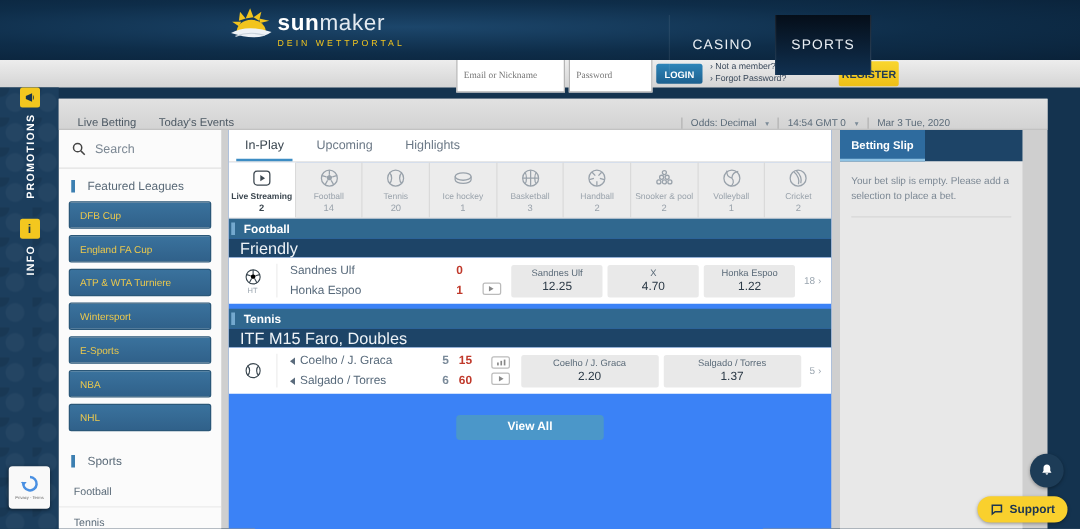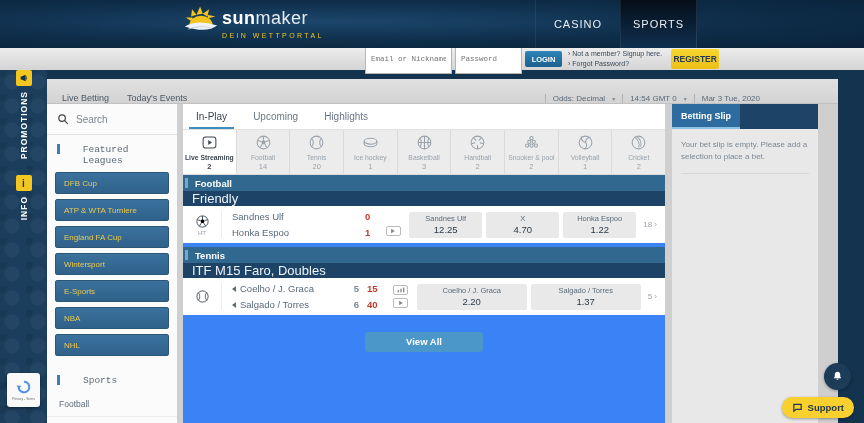--- a/index.html
+++ b/index.html
@@ -8,29 +8,29 @@
 
   
   .top-header { position:relative; height:48px;
     background:radial-gradient(ellipse at 38% 45%, #1c466b 0%, #0e2d49 55%, #0a2239 100%); }
   .logo { position:absolute; left:183px; top:5px; display:flex; align-items:flex-start; cursor:pointer; }
   .sun-icon { width:36px; height:32px; margin-right:3px; }
   .logo-text { font-size:18px; color:#fff; line-height:26px; letter-spacing:.5px; white-space:nowrap; }
   .logo-text .b { font-weight:bold; }
   .logo-text .l { font-weight:300; color:#e3eaf1; }
   .logo-tagline { font-size:7px; color:#f0c41f; letter-spacing:2.4px; text-align:right; margin-top:1px; }
-  .header-nav { position:absolute; right:167px; top:0; height:48px; display:flex; }
+  .header-nav { position:absolute; right:167px; top:12px; height:48px; display:flex; }
   .header-tab { width:85px; height:48px; display:flex; align-items:center; justify-content:center;
     color:#e9eef3; font-size:11px; letter-spacing:1px; cursor:pointer; border-left:1px solid rgba(255,255,255,.07); }
   .header-tab.active { width:77px; background:linear-gradient(#050e19,#103050); border-right:1px solid rgba(255,255,255,.10); }
 
   
   .login-bar { height:22px; background:linear-gradient(#ededed,#d4d4d4); display:flex; align-items:center; padding-left:365px; }
   .login-input { width:87px; height:30px; border:1px solid #b5b5b5; background:#fff; font-size:7.5px;
-    padding:0 5px; color:#444; margin-right:3px; font-family:Liberation Mono, monospace; }
+    padding:0 5px; color:#444; margin-right:3px; font-family:Liberation Serif, serif; }
   .login-input.pw { width:67px; }
   .login-btn { width:37px; height:16px; background:linear-gradient(#2e85b9,#1c608f); color:#fff; font-size:7.5px;
     font-weight:bold; border:none; border-radius:2px; cursor:pointer; margin-right:6px; font-family:"Liberation Sans",sans-serif; }
   .login-links { font-size:7px; color:#39485a; line-height:10px; margin-right:9px; }
   .login-links div { cursor:pointer; white-space:nowrap; }
   .register-btn { width:48px; height:20px; background:linear-gradient(#f9d62f,#edbf17); color:#233c53; font-size:8.5px;
     font-weight:bold; border:none; border-radius:2px; cursor:pointer; font-family:"Liberation Sans",sans-serif; }
 
   
   .left-strip { position:absolute; left:0; top:70px; width:47px; bottom:0; background-color:#1c3e5d;
@@ -56,21 +56,21 @@
   .subnav-left span { cursor:pointer; }
   .subnav-right { margin-left:auto; display:flex; align-items:center; font-size:8px; color:#5a6a78; padding-right:78px; gap:7px; }
   .sep { width:1px; height:9px; background:#b2b2b2; }
   .caret { font-size:6px; color:#7b8b98; }
   .content-row { flex:1; display:flex; overflow:hidden; }
 
   
   .sidebar { width:130px; flex:0 0 130px; background:#fbfbfb; overflow:hidden; }
   .search-row { display:flex; align-items:center; gap:7px; padding:9px 10px; border-bottom:1px solid #e2e2e2;
     color:#7b8793; font-size:10px; cursor:text; }
-  .panel-head { display:flex; align-items:flex-start; gap:23px; padding:9px 10px 6px; font-size:9.5px; color:#5a6a78;font-family:Liberation Mono, monospace; }
+  .panel-head { display:flex; align-items:flex-start; gap:10px; padding:9px 10px 6px; font-size:9.5px; color:#5a6a78; }
   .panel-head .bar { width:3px; height:10px; background:#3c7fb1; }
   .league-btn { display:flex; align-items:center; margin:0 8px 5px; height:22px;
     background:linear-gradient(#3a729d,#30618a); border:1px solid #2a5778; border-radius:2px;
     color:#ecc94d; font-size:8px; padding-left:8px; cursor:pointer; }
   .sport-item { padding:7px 12px; font-size:8.5px; color:#5a6a78; border-bottom:1px solid #ececec; cursor:pointer; }
 
   
   .main-panel { width:482px; flex:0 0 482px; margin-left:6px; background:#3b82f6; display:flex; flex-direction:column; overflow:hidden; }
   .tabs-row { background:#fff; height:26px; flex:0 0 26px; display:flex; border-bottom:1px solid #e0e0e0; }
   .tab { padding:0 13px; display:flex; align-items:center; font-size:10px; color:#6b7886; cursor:pointer; position:relative; }
@@ -228,22 +228,22 @@
             <line x1="12.8" y1="12.8" x2="18" y2="18" stroke="#444" stroke-width="2"></line>
           </svg>
           <span>Search</span>
         </div>
         <div class="panel-head">
           <span class="bar"></span>
           <span>Featured Leagues</span>
         </div>
         <div>
             <div class="league-btn">DFB Cup</div>
+            <div class="league-btn">England FA Cup</div>
             <div class="league-btn">ATP &amp; WTA Turniere</div>
-            <div class="league-btn">England FA Cup</div>
             <div class="league-btn">Wintersport</div>
             <div class="league-btn">E-Sports</div>
             <div class="league-btn">NBA</div>
             <div class="league-btn">NHL</div>
           </div>
         <div class="panel-head" style="margin-top:10px">
           <span class="bar"></span>
           <span>Sports</span>
         </div>
         <div>
@@ -431,21 +431,21 @@
                 <span>Salgado / Torres</span>
               </span>
           </div>
           <div class="scores">
             <span class="score-col sets">
               <span>5</span>
               <span>6</span>
             </span>
             <span class="score-col points">
               <span>15</span>
-              <span>40</span>
+              <span>60</span>
             </span>
           </div>
           <div class="media-col">
             <span class="media-btn">
               <svg viewBox="0 0 12 8" width="8" height="6">
                   <rect x="1" y="4" width="2" height="3.5" fill="#888"></rect>
                   <rect x="5" y="2" width="2" height="5.5" fill="#888"></rect>
                   <rect x="9" y="0.5" width="2" height="7" fill="#888"></rect>
                 </svg>
             </span>

